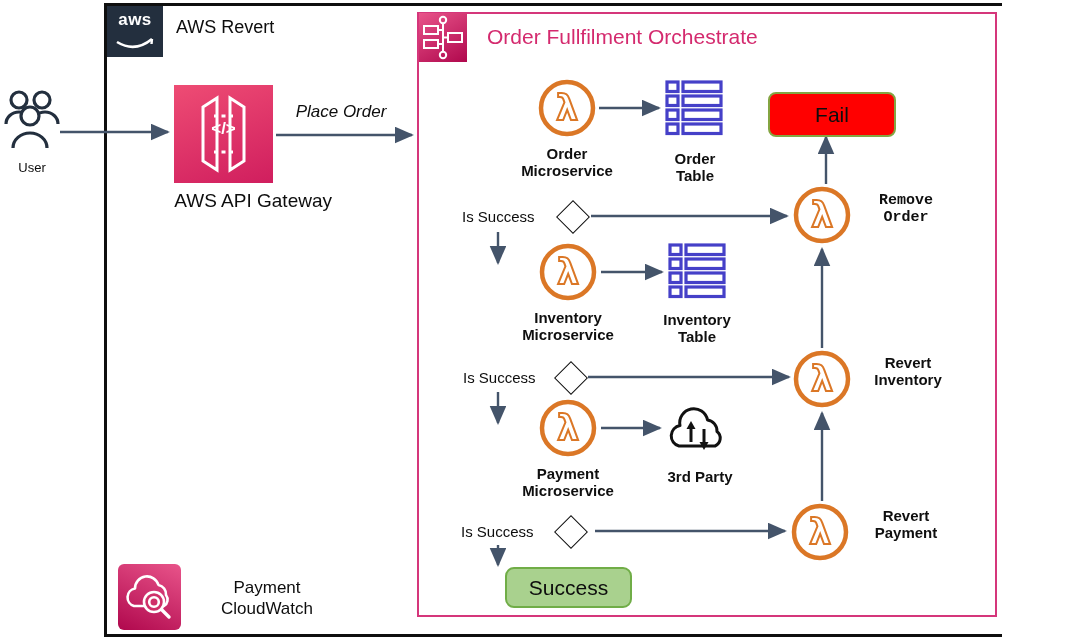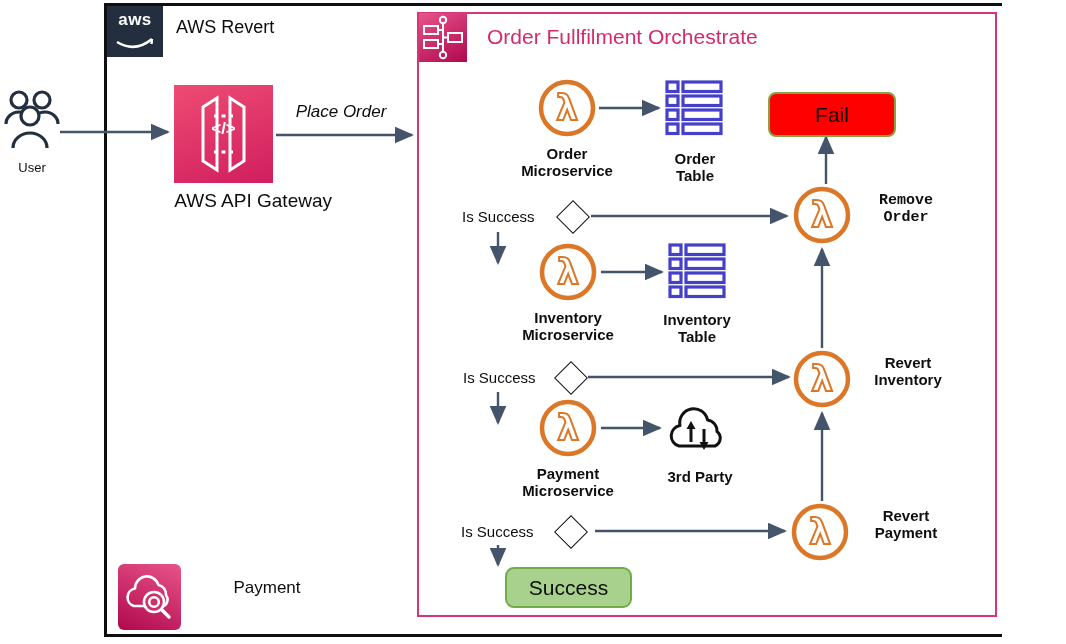--- a/index.html
+++ b/index.html
@@ -274,15 +274,16 @@
         <g fill="none" stroke="#fff" stroke-width="2.6">
     <path d="M16 42 A9 9 0 0 1 17 24.5 A12 12 0 0 1 40.5 21 A9.5 9.5 0 0 1 48 31 A7.5 7.5 0 0 1 46 42 Z" stroke-linejoin="round"></path>
     <circle cx="36" cy="38" r="10" fill="#cf3069"></circle>
           <circle cx="36" cy="38" r="4.8"></circle>
     <line x1="43.5" y1="45.5" x2="51" y2="53" stroke-width="3.4" stroke-linecap="round"></line>
         </g>
       </svg>
     </div>
   <div class="abs" id="cloudwatch-label">
     <span style="display:block">Payment</span>
+    <span style="display:block">CloudWatch</span>
   </div>
 
 </div>
 
 </body></html>

